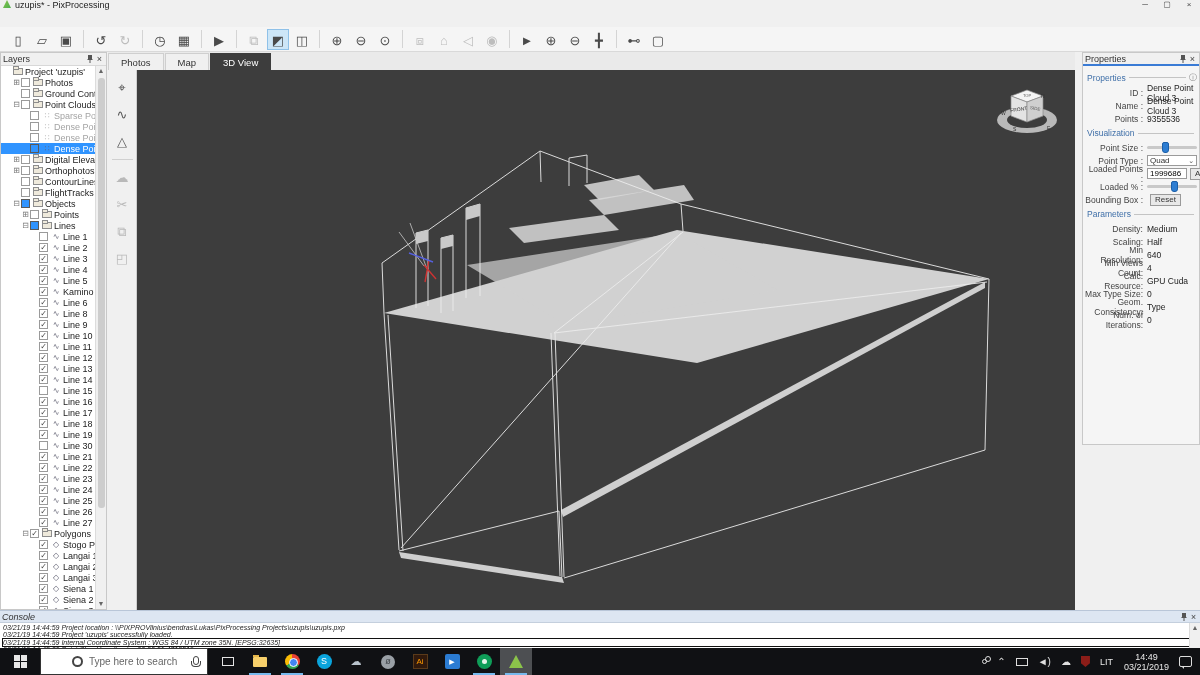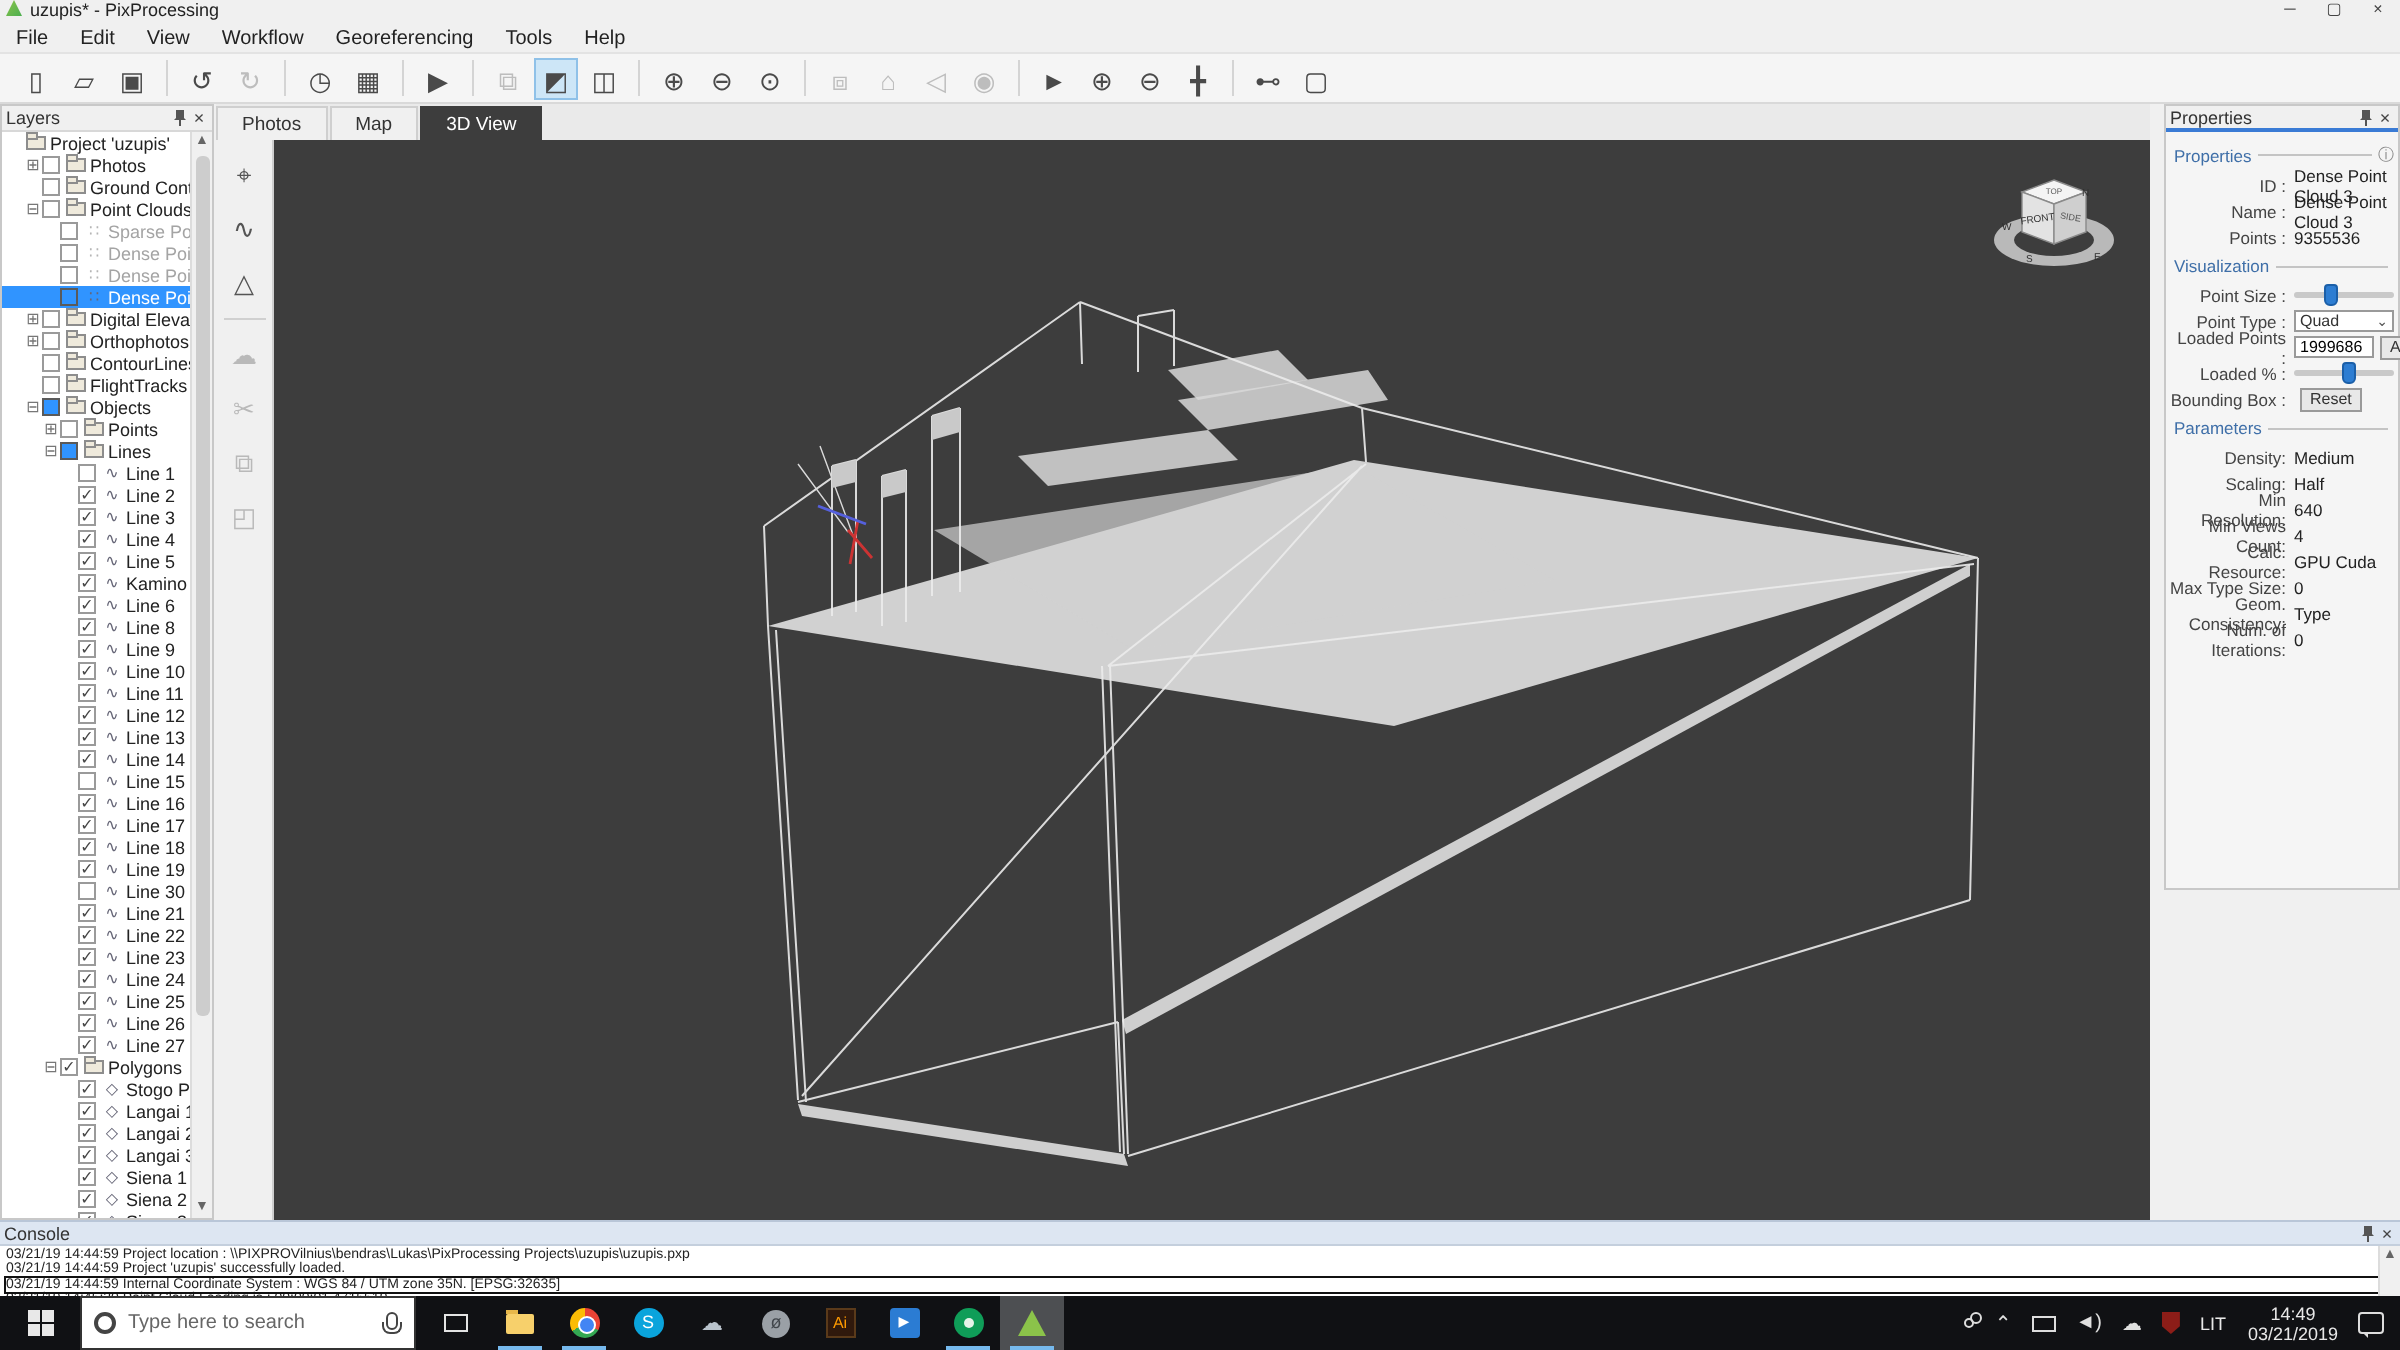--- a/index.html
+++ b/index.html
@@ -65,32 +65,32 @@
   .plabel{width:62px;text-align:right;color:#444;flex:none;padding-right:4px;}
   .pval{color:#222;}
   .slider{width:52px;height:3px;background:#c9c9c9;position:relative;border-radius:2px;}
   .slider .thumb{position:absolute;top:-4px;width:7px;height:11px;background:#2d7dd2;border-radius:2px 2px 3px 3px;border:1px solid #1b5fa8;}
   .pselect{width:56px;height:11px;border:1px solid #9a9a9a;background:#fff;font-size:8px;display:flex;align-items:center;padding:0 2px;}
   .pselect .chev{margin-left:auto;color:#555;font-size:7px;}
   .pinput{width:40px;height:11px;border:1px solid #9a9a9a;background:#fff;font-size:8px;padding:0 2px;font-family:"Liberation Sans",sans-serif;}
   .pbtn{height:12px;border:1px solid #9a9a9a;background:#e8e8e8;font-size:8px;padding:0 4px;margin-left:3px;line-height:10px;}
 
   
-  #console{position:absolute;left:0;top:610px;width:1200px;height:38px;background:#fff;border-top:1px solid #b9c6d8;}
+  #console{position:absolute;left:0;top:610px;width:1200px;height:38px;background:#fff;border-top:1px solid #b9c6d8;font-style:italic;}
   #console .phead{background:#dde6f2;height:12px;border-bottom:1px solid #c4cfdd;}
   #console-lines{padding:1px 3px;font-size:7px;line-height:7.3px;color:#222;white-space:nowrap;}
   .cline.sel{outline:1px solid #111;}
   #console .vscroll{top:12px;height:25px;}
 
   
   #taskbar{position:absolute;left:0;top:648px;width:1200px;height:27px;background:#101114;display:flex;align-items:center;color:#e8e8e8;}
   #start-btn{width:40px;height:27px;display:flex;align-items:center;justify-content:center;}
   .winlogo{display:grid;grid-template-columns:6px 6px;grid-gap:1px;}
   .winlogo i{width:6px;height:6px;background:#e8e8e8;}
-  #search-box{width:168px;height:27px;background:#fff;display:flex;align-items:center;border:1px solid #333;}
+  #search-box{width:168px;height:27px;background:#fff;display:flex;align-items:center;border:1px solid #333;padding-left:25px;}
   #search-box .cring{width:11px;height:11px;border:2px solid #444;border-radius:50%;margin:0 6px;}
   #search-box .sph{flex:1;font-size:10px;color:#666;}
   #search-box .mic{width:8px;height:12px;margin-right:8px;position:relative;}
   #search-box .mic::before{content:'';position:absolute;left:2px;top:0;width:4px;height:7px;border:1px solid #444;border-radius:3px;}
   #search-box .mic::after{content:'';position:absolute;left:0;top:5px;width:8px;height:5px;border:1px solid #444;border-top:none;border-radius:0 0 4px 4px;}
   #taskbar-apps{display:flex;height:27px;margin-left:4px;}
   .tapp{width:32px;height:27px;display:flex;align-items:center;justify-content:center;position:relative;}
   .tapp.active{background:#4d4f52;}
   .tapp .runbar{position:absolute;left:5px;bottom:0;width:22px;height:2px;background:#76b9ed;}
   .i-taskview{width:12px;height:9px;border:1px solid #e4e4e4;position:relative;}
@@ -125,29 +125,20 @@
   <div id="titlebar">
     <span class="appico"></span>
     <span>uzupis* - PixProcessing</span>
     <span class="wctl">
       <span class="wbtn">─</span>
       <span class="wbtn">▢</span>
       <span class="wbtn">×</span>
     </span>
   </div>
 
-  <div id="menubar">
-      <span class="mitem">File</span>
-      <span class="mitem">Edit</span>
-      <span class="mitem">View</span>
-      <span class="mitem">Workflow</span>
-      <span class="mitem">Georeferencing</span>
-      <span class="mitem">Tools</span>
-      <span class="mitem">Help</span>
-    </div>
 
   <div id="toolbar">
       <span id="main-toolbar" style="display:flex;align-items:center;">
         <span class="tbtn">▯</span>
         <span class="tbtn">▱</span>
         <span class="tbtn">▣</span>
         <span class="tsep"></span>
         <span class="tbtn">↺</span>
         <span class="tbtn dis">↻</span>
         <span class="tsep"></span>

